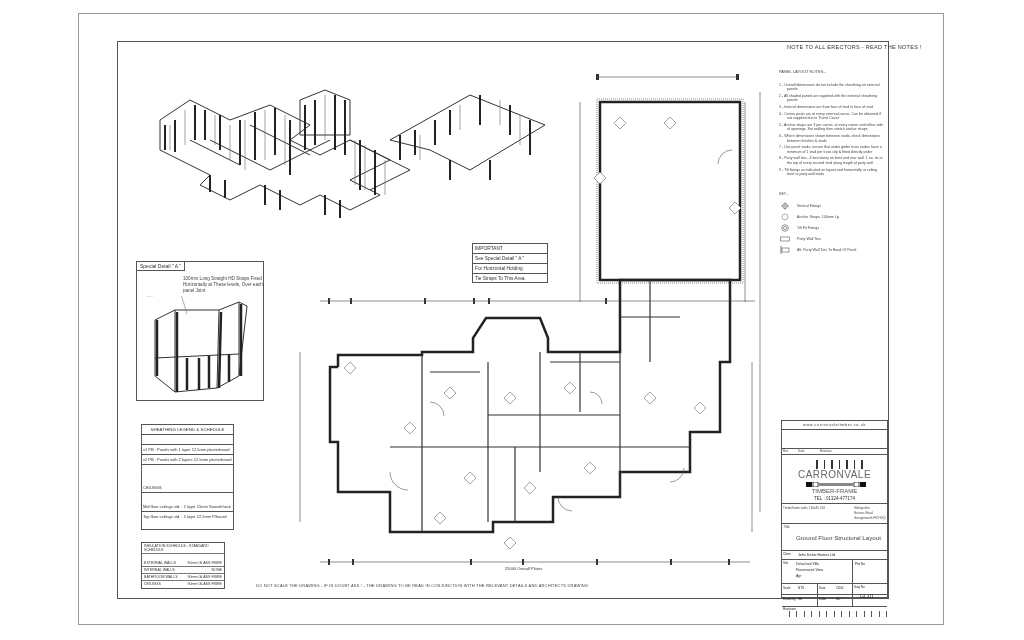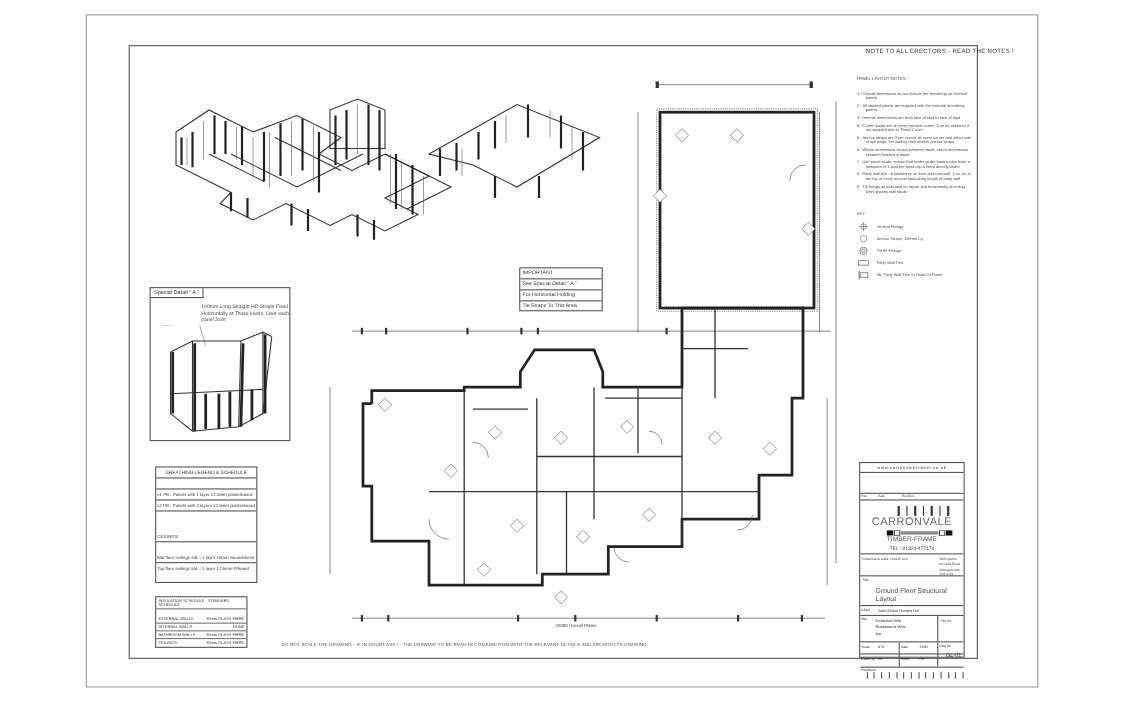--- a/index.html
+++ b/index.html
@@ -25,21 +25,21 @@
   
   .sheath{left:141px;top:424px;width:93px;height:106px;border:1px solid #555;box-sizing:border-box;font-size:4px;color:#333;}
   .sheath .r{border-bottom:1px solid #555;padding:2px 1px;white-space:nowrap;}
   .insul{left:141px;top:542px;width:84px;height:47px;border:1px solid #555;box-sizing:border-box;font-size:3.6px;color:#333;}
   .insul .r{display:flex;justify-content:space-between;border-bottom:1px solid #777;padding:1px 2px;}
   
   .important{left:472px;top:243px;width:76px;height:40px;border:1px solid #555;box-sizing:border-box;font-size:4.8px;color:#333;}
   .important .r{border-bottom:1px solid #555;padding:1px 2px;height:7px;line-height:7px;}
   .footer-note{left:256px;top:583px;font-size:4px;letter-spacing:.2px;color:#444;white-space:nowrap;}
   
-  .tb{left:781px;top:420px;width:96px;height:178px;border:1px solid #555;box-sizing:border-box;background:#fff;}
+  .tb{left:781px;top:420px;width:107px;height:178px;border:1px solid #555;box-sizing:border-box;background:#fff;}
   .tb .web{height:8px;border-bottom:1px solid #555;font-size:3.8px;text-align:center;letter-spacing:.6px;line-height:8px;color:#333;}
   .tb .rev{height:24px;border-bottom:1px solid #555;position:relative;}
   .tb .rev-head{position:absolute;bottom:0;left:0;right:0;height:5px;border-top:1px solid #555;font-size:3px;line-height:5px;color:#444;}
   .tb .logo{height:48px;border-bottom:1px solid #555;text-align:center;position:relative;}
   .bars{position:absolute;left:34px;top:5px;display:flex;gap:6px;}
   .bars span{width:1.5px;height:9px;background:#333;display:block;}
   .brand{position:absolute;left:0;right:0;top:14px;font-size:10px;color:#666;letter-spacing:.5px;}
   .bandrow{position:absolute;left:24px;top:27px;width:60px;height:5px;}
   .sub{position:absolute;left:0;right:0;top:33px;font-size:6px;color:#555;}
   .tel{position:absolute;left:0;right:0;top:41px;font-size:4.5px;color:#333;}

